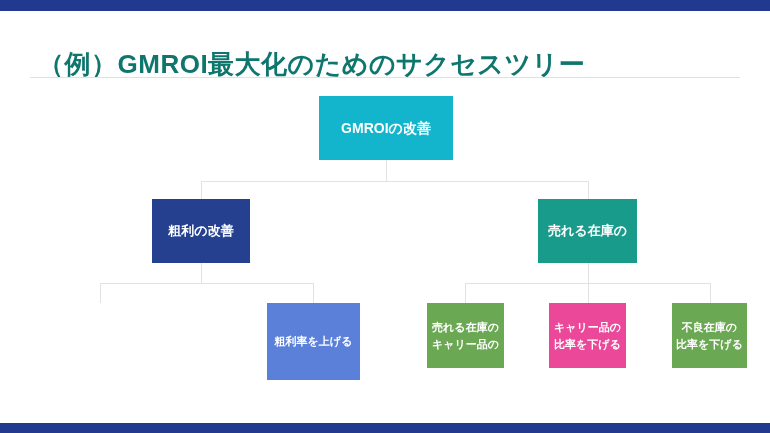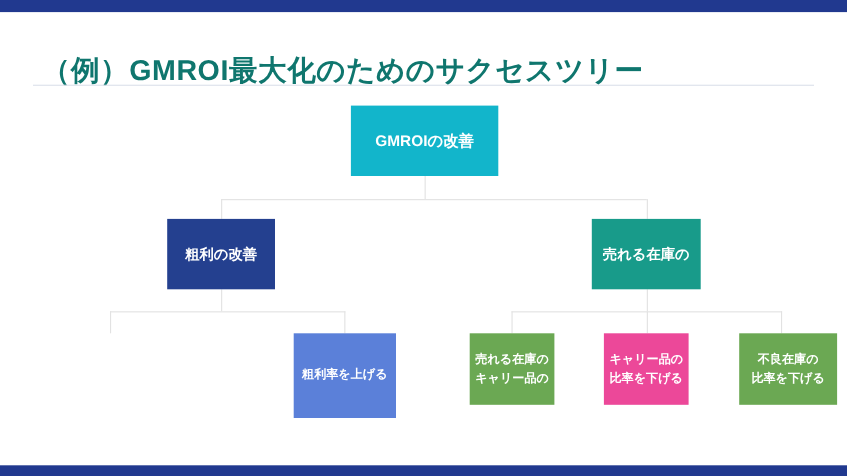--- a/index.html
+++ b/index.html
@@ -51,21 +51,21 @@
   .lvl1 { font-size: 14px; }
   .lvl2 { font-size: 13px; }
   .lvl3 { font-size: 11px; }
   #node-root   { left: 319px; top: 96px;  width: 134px; height: 64px; }
   #node-gross  { left: 152px; top: 199px; width: 98px;  height: 64px; }
   #node-inv    { left: 538px; top: 199px; width: 99px;  height: 64px; }
   #node-sales  { left: 56px;  top: 303px; width: 88px;  height: 65px; }
   #node-margin { left: 267px; top: 303px; width: 93px;  height: 77px; }
   #node-sell   { left: 427px; top: 303px; width: 77px;  height: 65px; }
   #node-carry  { left: 549px; top: 303px; width: 77px;  height: 65px; }
-  #node-dead   { left: 672px; top: 303px; width: 89px;  height: 65px; }
+  #node-dead   { left: 672px; top: 303px; width: 75px;  height: 65px; }
   .conn {
     position: absolute;
     background: #e2e2e2;
   }
   .conn.v { width: 1px; }
   .conn.h { height: 1px; }
   
   #c-root-down { left: 386px; top: 160px; height: 21px; }
   #c-l2-span   { left: 201px; top: 181px; width: 387px; }
   #c-gross-in  { left: 201px; top: 181px; height: 18px; }

